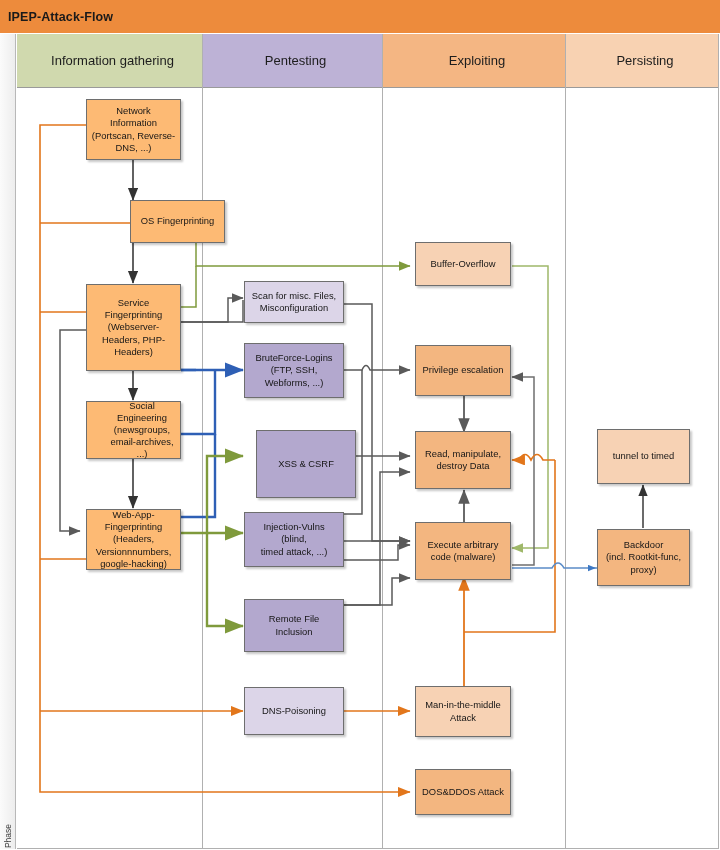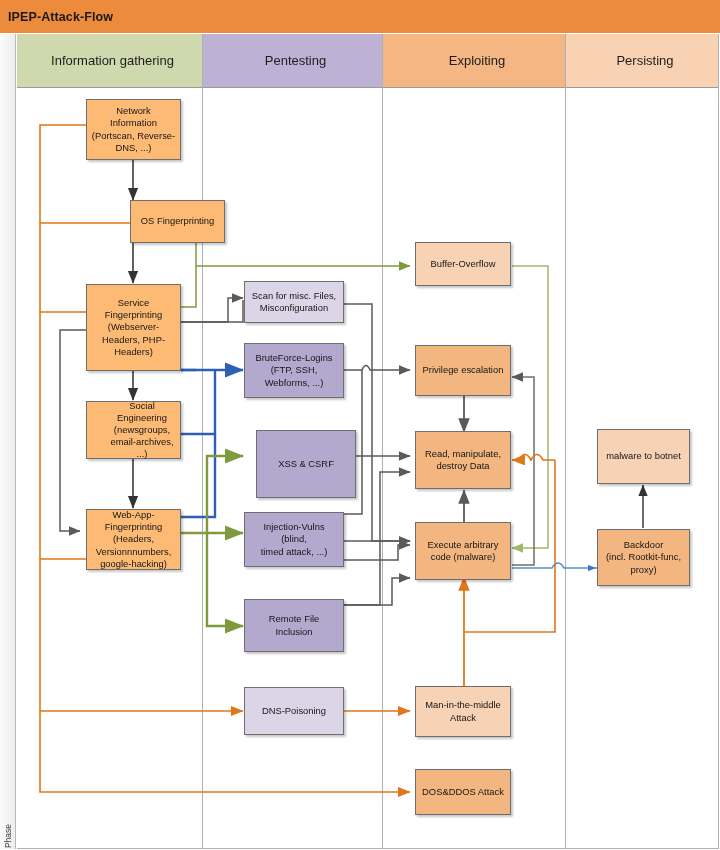--- a/index.html
+++ b/index.html
@@ -303,20 +303,20 @@
 
   <div class="node n-lorange" style="left:415px; top:686px; width:96px; height:51px;">
     <span>Man-in-the-middle<br>Attack</span>
   </div>
 
   <div class="node n-orange" style="left:415px; top:769px; width:96px; height:46px;">
     <span>DOS&amp;DDOS Attack</span>
   </div>
 
   <div class="node n-lorange" style="left:597px; top:429px; width:93px; height:55px;">
-    <span>malware to botnet</span>
+    <span>tunnel to timed</span>
   </div>
 
   <div class="node n-orange" style="left:597px; top:529px; width:93px; height:57px;">
     <span>Backdoor<br>(incl. Rootkit-func,<br>proxy)</span>
   </div>
 
 </div>
 
 </body></html>

